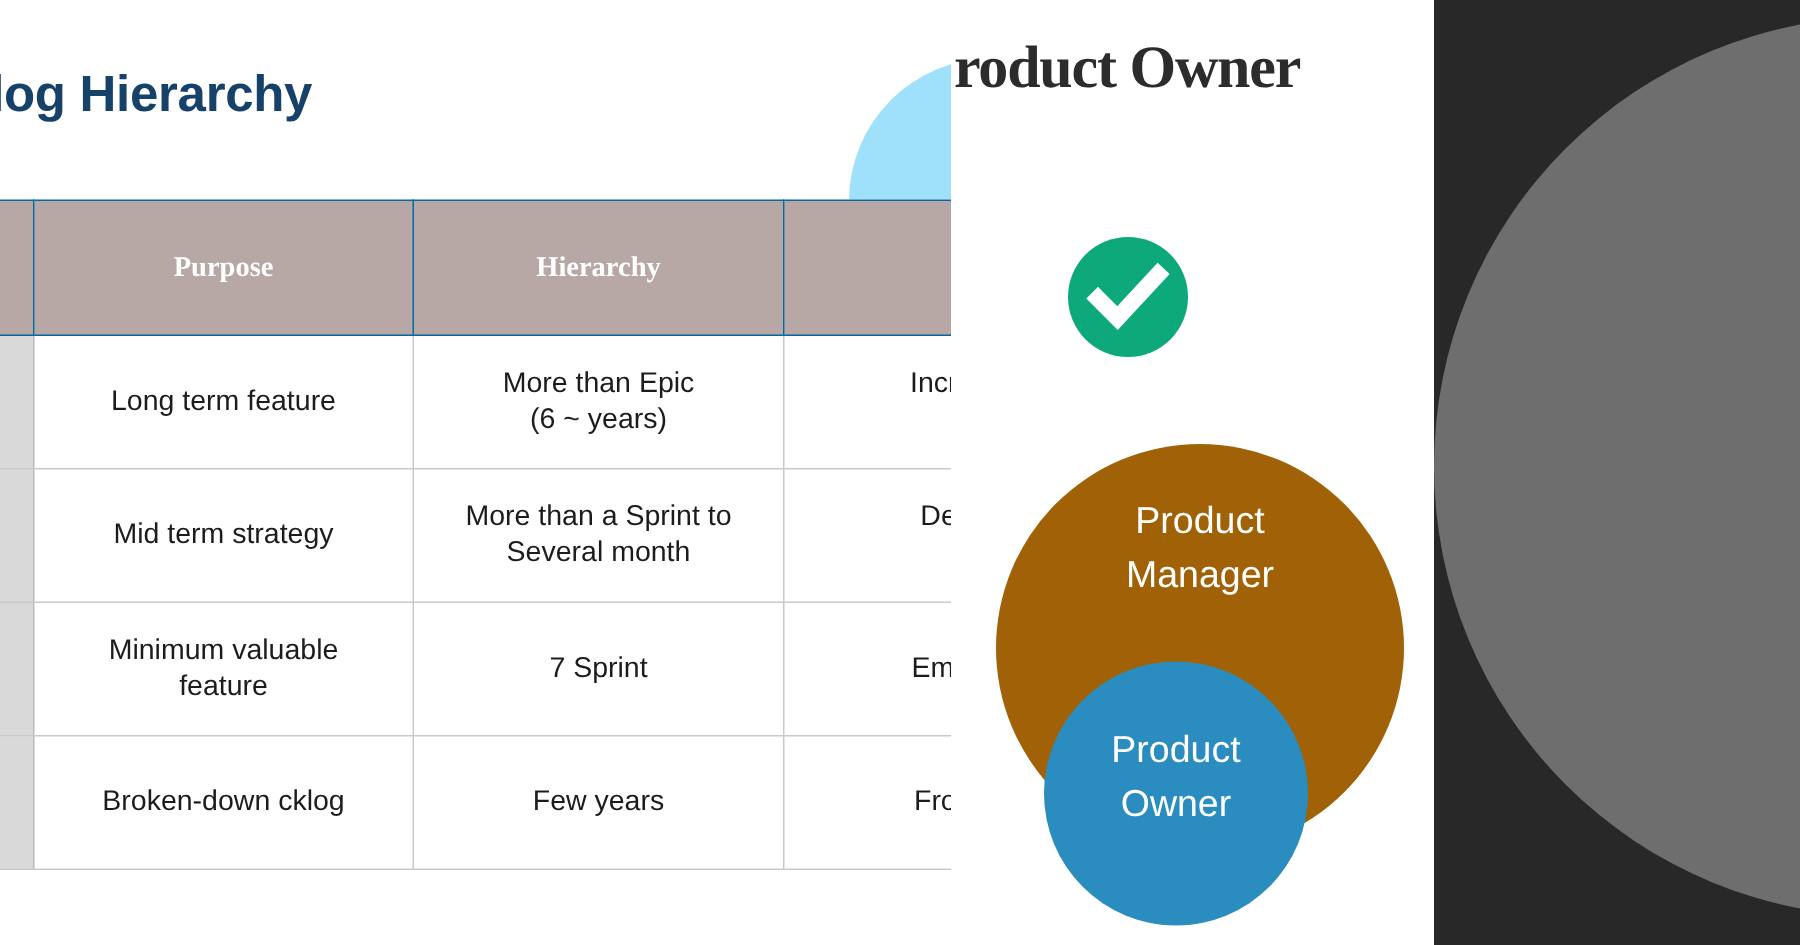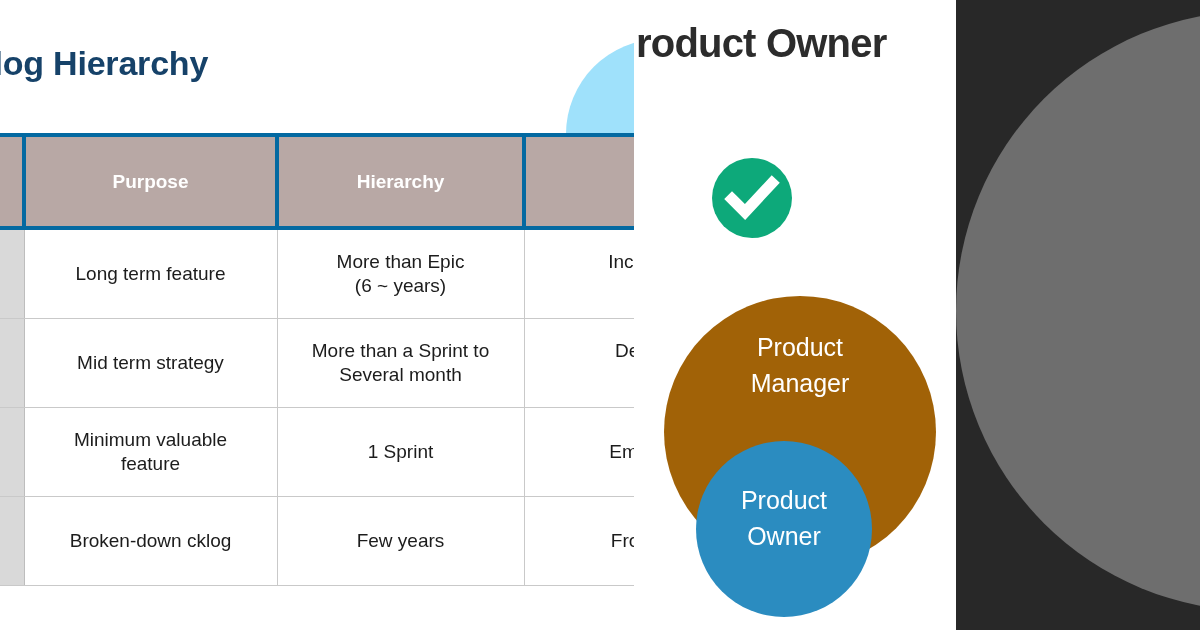--- a/index.html
+++ b/index.html
@@ -64,24 +64,25 @@
   #backlog-table col.c-purpose{ width: 253px; }
   #backlog-table col.c-dur    { width: 247px; }
   #backlog-table col.c-ex     { width: 256px; }
 
   #backlog-table th {
     background: #b8a8a5;
     color: #ffffff;
     font-weight: 700;
     font-size: 19px;
     height: 89px;
-    border: 4px solid #0369a1;
+    border: 1px solid #0369a1;
     text-align: center;
     vertical-align: middle;
     padding: 0 6px;
+    font-family: Liberation Serif, serif;
   }
   #backlog-table th.corner {
     background: #b8a8a5;
   }
   #backlog-table td {
     border: 1px solid #c9c9c9;
     height: 88px;
     font-size: 19px;
     color: #1c1c1c;
     text-align: center;
@@ -103,21 +104,21 @@
     top: 0;
     width: 322px;
     height: 630px;
     background: #ffffff;
     overflow: hidden;
   }
   #overlay-title {
     position: absolute;
     left: 2px;
     top: 21px;
-    font-family: Liberation Sans, sans-serif;
+    font-family: Liberation Serif, serif;
     font-weight: 700;
     font-size: 40px;
     letter-spacing: -0.8px;
     color: #2c2c2c;
     white-space: nowrap;
   }
 
   
   #check-badge {
     position: absolute;
@@ -225,21 +226,21 @@
         </tr>
         <tr>
           <td class="rowlabel"></td>
           <td>Mid term strategy</td>
           <td>More than a Sprint to<br>Several month</td>
           <td>Developi<br>fe</td>
         </tr>
         <tr>
           <td class="rowlabel"></td>
           <td>Minimum valuable<br>feature</td>
-          <td>1 Sprint</td>
+          <td>7 Sprint</td>
           <td>Email mar</td>
         </tr>
         <tr>
           <td class="rowlabel"></td>
           <td>Broken-down cklog</td>
           <td>Few years</td>
           <td>Front-end</td>
         </tr>
       </tbody>
     </table>

